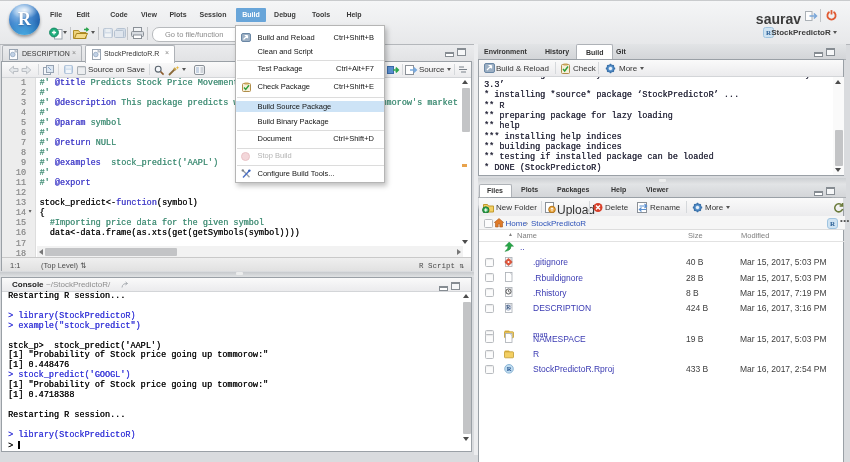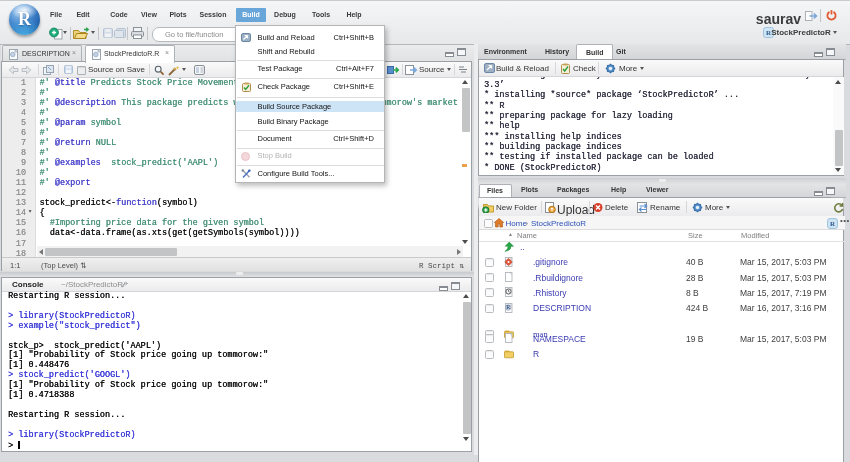--- a/index.html
+++ b/index.html
@@ -215,21 +215,21 @@
       <div class="abs sb-th" style="left:1.5px;top:10px;width:8px;height:44px;"></div>
       <div class="abs" style="left:2px;top:86px;width:5px;height:3px;background:#e8a24c;"></div>
       <span class="abs sb-dn" style="left:2px;bottom:2px;"></span>
     </div>
   </div>
 </div>
 
 <div class="pane" style="left:1px;top:277px;width:471px;height:175px;">
   <div class="ptoolbar" style="top:0;height:13px;text-decoration:underline;">
     <span class="abs" style="left:10px;top:2px;font-size:8px;font-weight:bold;color:#222;">Console</span>
-    <span class="abs" style="left:44px;top:2px;font-size:8px;color:#8d8d8d;margin-left:15px;">~/StockPredictoR/</span>
+    <span class="abs" style="left:44px;top:2px;font-size:8px;color:#8d8d8d;">~/StockPredictoR/</span>
     <svg class="abs" style="left:119px;top:3px;" width="11" height="8" opacity="0.7">
         <path d="M1 6.5 Q1.5 2 6.5 2.5 M6.5 2.5 l-2 -1.6 M6.5 2.5 l-2.2 1.5" stroke="#8a9097" stroke-width="1" fill="none"></path>
       </svg>
   </div>
   <div class="minmax" style="left:437px;top:3px;">
       <span class="mn"></span>
       <span class="mx"></span>
     </div>
   <div class="abs" style="left:459px;top:14px;width:11px;height:159px;">
     <span class="abs sb-up" style="left:2px;top:2px;"></span>
@@ -432,36 +432,46 @@
           <span class="abs" style="left:261px;top:3px;color:#404040;">Mar 15, 2017, 5:03 PM</span>
         </div>
         <div class="abs" style="left:0;top:107.1px;width:366px;height:15.3px;">
           <span class="abs" style="left:6px;top:3.5px;width:7px;height:7px;border:1px solid #b9bcc0;border-radius:1.5px;background:#fcfcfc;box-shadow:inset 0 1px 1px rgba(0,0,0,.08);"></span>
           <svg class="abs" style="left:25px;top:2.5px;" width="10" height="10">
             <rect x="0.5" y="1.5" width="5" height="3" rx="0.8" fill="#e0b23c"></rect>
             <rect x="0.5" y="2.8" width="9" height="6" rx="0.8" fill="#f3cf63" stroke="#c09a2e" stroke-width="0.8"></rect>
           </svg>
           <span class="abs" style="left:54px;top:3px;color:#3a3ab2;">R</span>
         </div>
+        <div class="abs" style="left:0;top:122.4px;width:366px;height:15.3px;">
+          <span class="abs" style="left:6px;top:3.5px;width:7px;height:7px;border:1px solid #b9bcc0;border-radius:1.5px;background:#fcfcfc;box-shadow:inset 0 1px 1px rgba(0,0,0,.08);"></span>
+          <svg class="abs" style="left:25px;top:2.5px;" width="10" height="10">
+            <circle cx="5" cy="4.8" r="4.3" fill="#bfdcf0" stroke="#8db6d6"></circle>
+            <text x="5" y="7" font-size="6.5" font-family="Liberation Serif" font-weight="bold" fill="#1f4e8c" text-anchor="middle">R</text>
+          </svg>
+          <span class="abs" style="left:54px;top:3px;color:#3a3ab2;">StockPredictoR.Rproj</span>
+          <span class="abs" style="left:207px;top:3px;color:#404040;">433 B</span>
+          <span class="abs" style="left:261px;top:3px;color:#404040;">Mar 16, 2017, 2:54 PM</span>
+        </div>
       </div>
   </div>
 </div>
 
 <div class="abs" id="bmenu" style="left:235px;top:25px;width:150px;height:158px;background:#fff;border:1px solid #b5b5b5;box-shadow:2px 3px 5px rgba(0,0,0,.25);box-sizing:border-box;font-size:7.5px;color:#141414;z-index:50;">
   <div class="abs" style="left:0;top:75.4px;width:148px;height:10.6px;background:#cde3f6;"></div>
   <svg class="abs" style="left:5px;top:7px;" width="10" height="9">
       <rect x="0.5" y="0.5" width="9" height="8" rx="1.5" fill="#9db0c4" stroke="#6a87a5"></rect>
       <path d="M2.5 6.5 L6.5 2.5 M6.5 2.5 h-2.8 M6.5 2.5 v2.8" stroke="#fff" stroke-width="1.2" fill="none"></path>
     </svg>
   <div class="abs mrow" style="top:4.8px;">
       <span class="mt">Build and Reload</span>
       <span class="ms">Ctrl+Shift+B</span>
     </div>
   <div class="abs mrow" style="top:19.2px;">
-      <span class="mt">Shift and Rebuild</span>
+      <span class="mt">Clean and Script</span>
     </div>
   <div class="abs msep" style="top:34px;"></div>
   <div class="abs mrow" style="top:35.8px;">
       <span class="mt">Test Package</span>
       <span class="ms">Ctrl+Alt+F7</span>
     </div>
   <div class="abs msep" style="top:52px;"></div>
   <svg class="abs" style="left:6px;top:56px;" width="9" height="10">
       <rect x="0.5" y="1.5" width="8" height="8" rx="1" fill="#f7efda" stroke="#b08d4a"></rect>
       <rect x="2.5" y="0.5" width="4" height="2" fill="#c9a55a"></rect>

